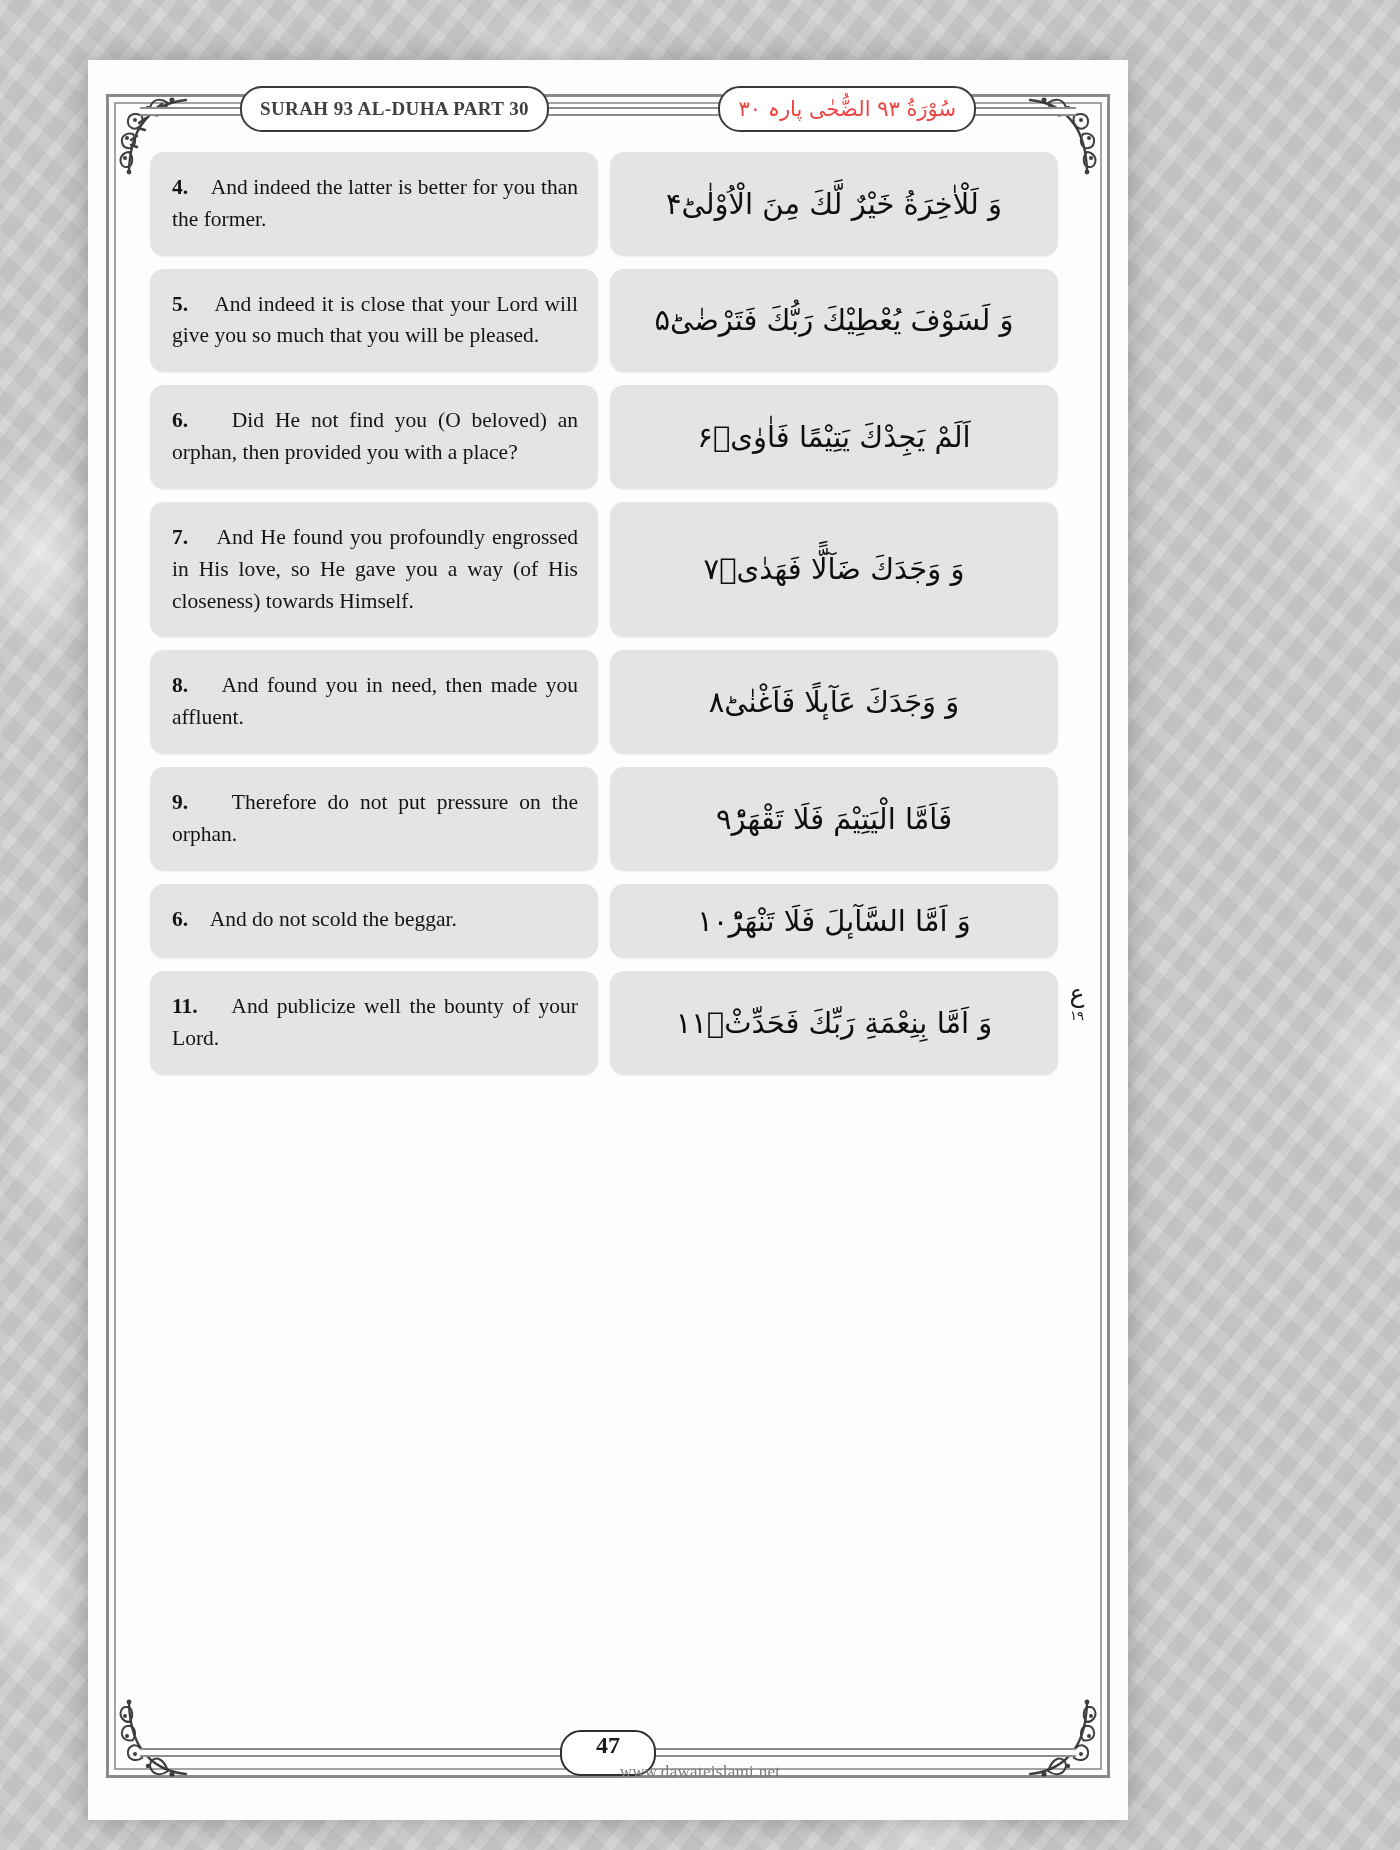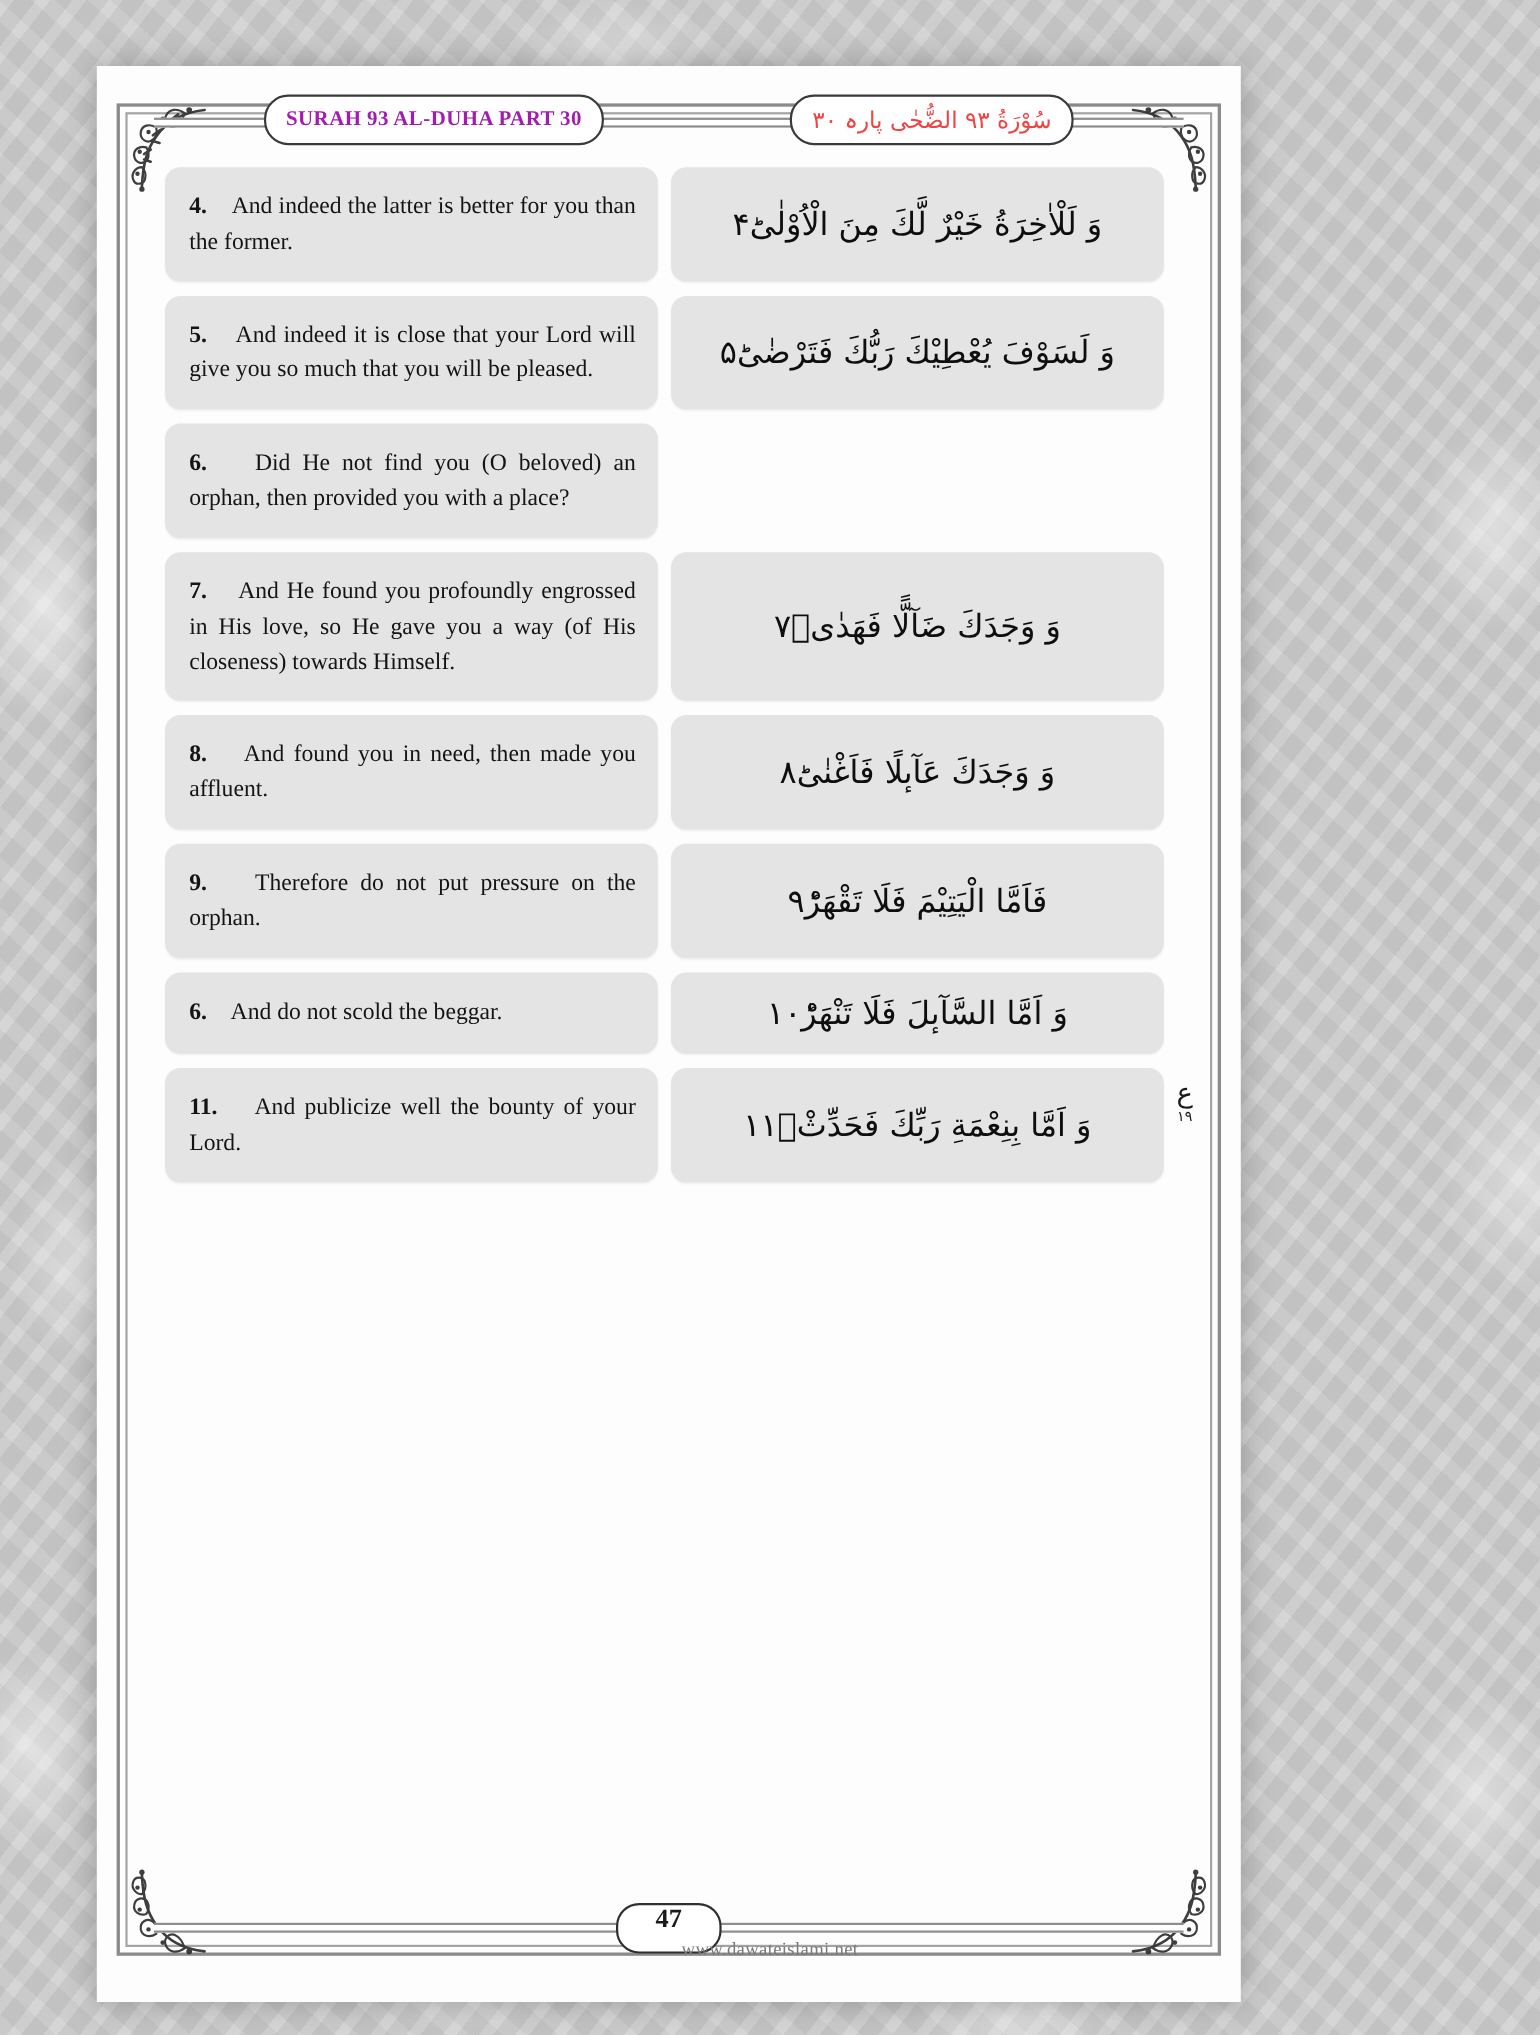--- a/index.html
+++ b/index.html
@@ -73,21 +73,21 @@
     background:#ffffff;
     border:2.5px solid #3a3a3a;
     border-radius:22px;
     display:flex;align-items:center;justify-content:center;
     padding:0 18px;
     white-space:nowrap;
   }
   .pill-en{left:100px;}
   .pill-en span{
     font-family:"Liberation Serif", serif;
-    font-weight:bold;font-size:19px;letter-spacing:.4px;color:#a21caf;
+    font-weight:bold;font-size:19px;letter-spacing:.4px;color:#404040;
   }
   .pill-ar{right:100px;}
   .pill-ar span{
     font-family:"DejaVu Sans", sans-serif;
     font-size:21px;color:#ef4444;direction:rtl;
   }
 
   
   .verses{
     position:absolute;
@@ -299,20 +299,23 @@
       </div>
       <div class="cell cell-ar">
         <div class="ar-text">وَ لَسَوْفَ یُعْطِیْكَ رَبُّكَ فَتَرْضٰىؕ۵</div>
       </div>
     </div>
 
     <div class="verse-row">
       <div class="cell cell-en">
         <div class="en-text"><span class="en-num">6.</span>&nbsp;&nbsp;&nbsp;&nbsp;<span>Did He not find you (O beloved) an orphan, then provided you with a place?</span></div>
       </div>
+      <div class="cell cell-ar">
+        <div class="ar-text">اَلَمْ یَجِدْكَ یَتِیْمًا فَاٰوٰى۪۶</div>
+      </div>
     </div>
 
     <div class="verse-row">
       <div class="cell cell-en">
         <div class="en-text"><span class="en-num">7.</span>&nbsp;&nbsp;&nbsp;&nbsp;<span>And He found you profoundly engrossed in His love, so He gave you a way (of His closeness) towards Himself.</span></div>
       </div>
       <div class="cell cell-ar">
         <div class="ar-text">وَ وَجَدَكَ ضَآلًّا فَهَدٰى۪۷</div>
       </div>
     </div>

